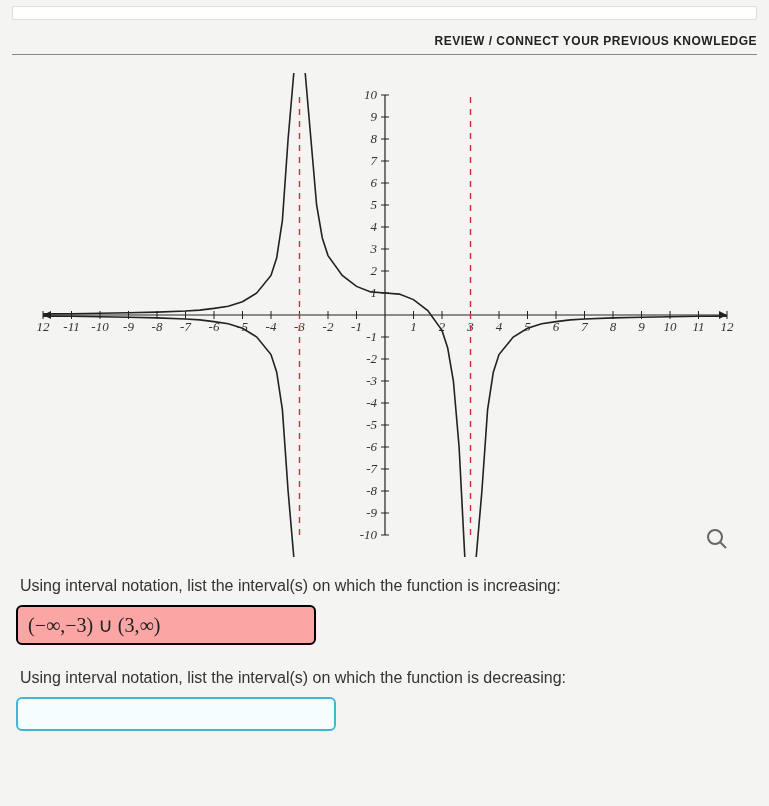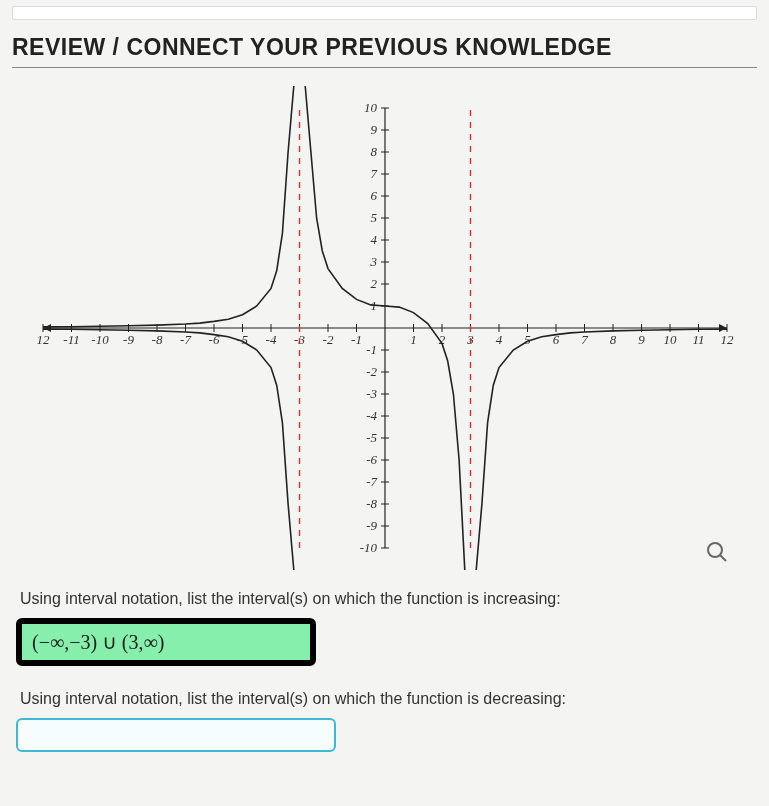--- a/index.html
+++ b/index.html
@@ -12,25 +12,26 @@
       color: #2a2a2a;
     }
     .header-bar {
       background: #fff;
       border: 1px solid #ddd;
       height: 14px;
       margin: -6px 0 14px 0;
       border-radius: 2px;
     }
     .heading {
-      font-size: 23px;
+      font-size: 12px;
       font-weight: 600;
       color: #222;
       margin: 6px 0 6px 0;
       letter-spacing: .5px;
+      text-align: right;
     }
     .hr {
       border: none;
       border-top: 1px solid #888;
       margin: 4px 0 10px 0;
     }
     .chart-area {
       position: relative;
       width: 744px;
       height: 500px;
@@ -40,25 +41,25 @@
     .chart-area svg { position: absolute; top: 0; left: 0; }
     .q-text {
       font-size: 16px;
       color: #333;
       margin: 6px 0 8px 8px;
     }
     .answer-box {
       display: inline-block;
       min-width: 300px;
       padding: 6px 14px 6px 10px;
-      border: 6px solid #000000;
+      border: 2px solid #000000;
       border-radius: 6px;
       font-family: 'Times New Roman', serif;
       font-size: 20px;
-      background: #86efac;
+      background: #fca5a5;
       color: #222;
       margin: 2px 0 18px 4px;
     }
     .answer-box.focused {
       border: 2px solid #3fb8d6;
       background: #f5fdff;
       min-width: 320px;
       min-height: 34px;
     }
     .search-icon {

